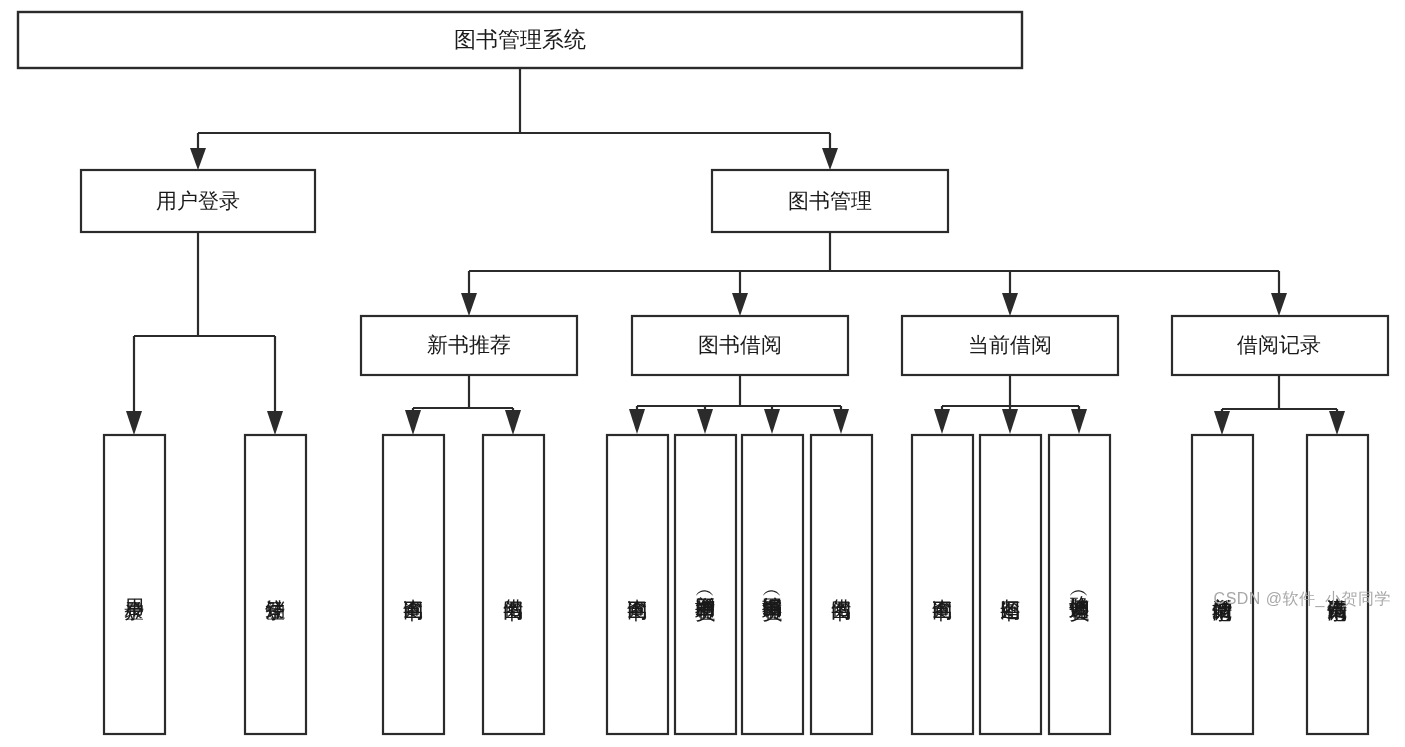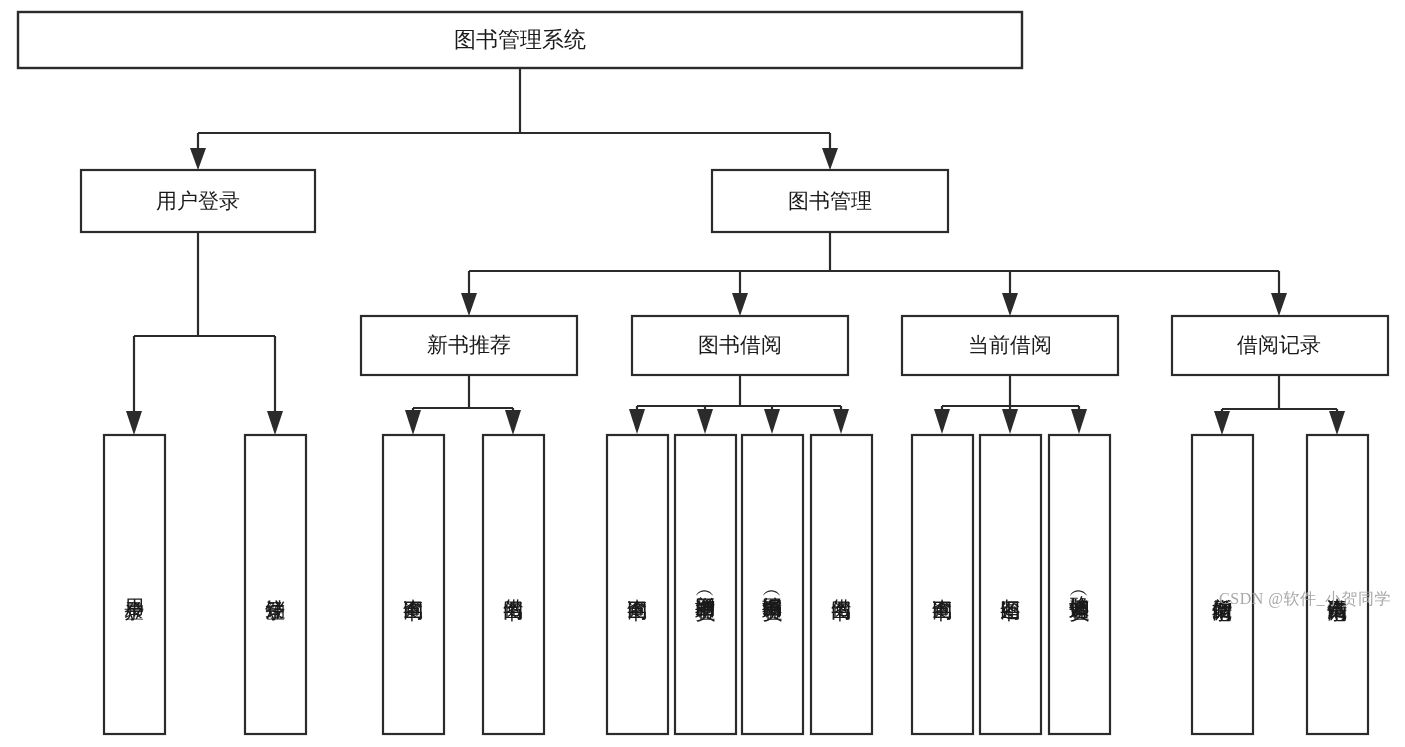--- a/index.html
+++ b/index.html
@@ -72,21 +72,21 @@
     line-height: 1.12;
     color: #1a1a1a;
     letter-spacing: 1px;
     white-space: nowrap;
     text-align: center;
   }
   .watermark {
     position: absolute;
     right: 14px;
     bottom: 6px;
-    font-family: Liberation Serif, serif;
+    font-family: Liberation Sans, sans-serif;
     font-size: 16px;
     color: #a8a8a8;
     letter-spacing: 0.5px;
     white-space: nowrap;
   }
 </style>
 </head>
 <body>
 
 <div id="diagram-root">

